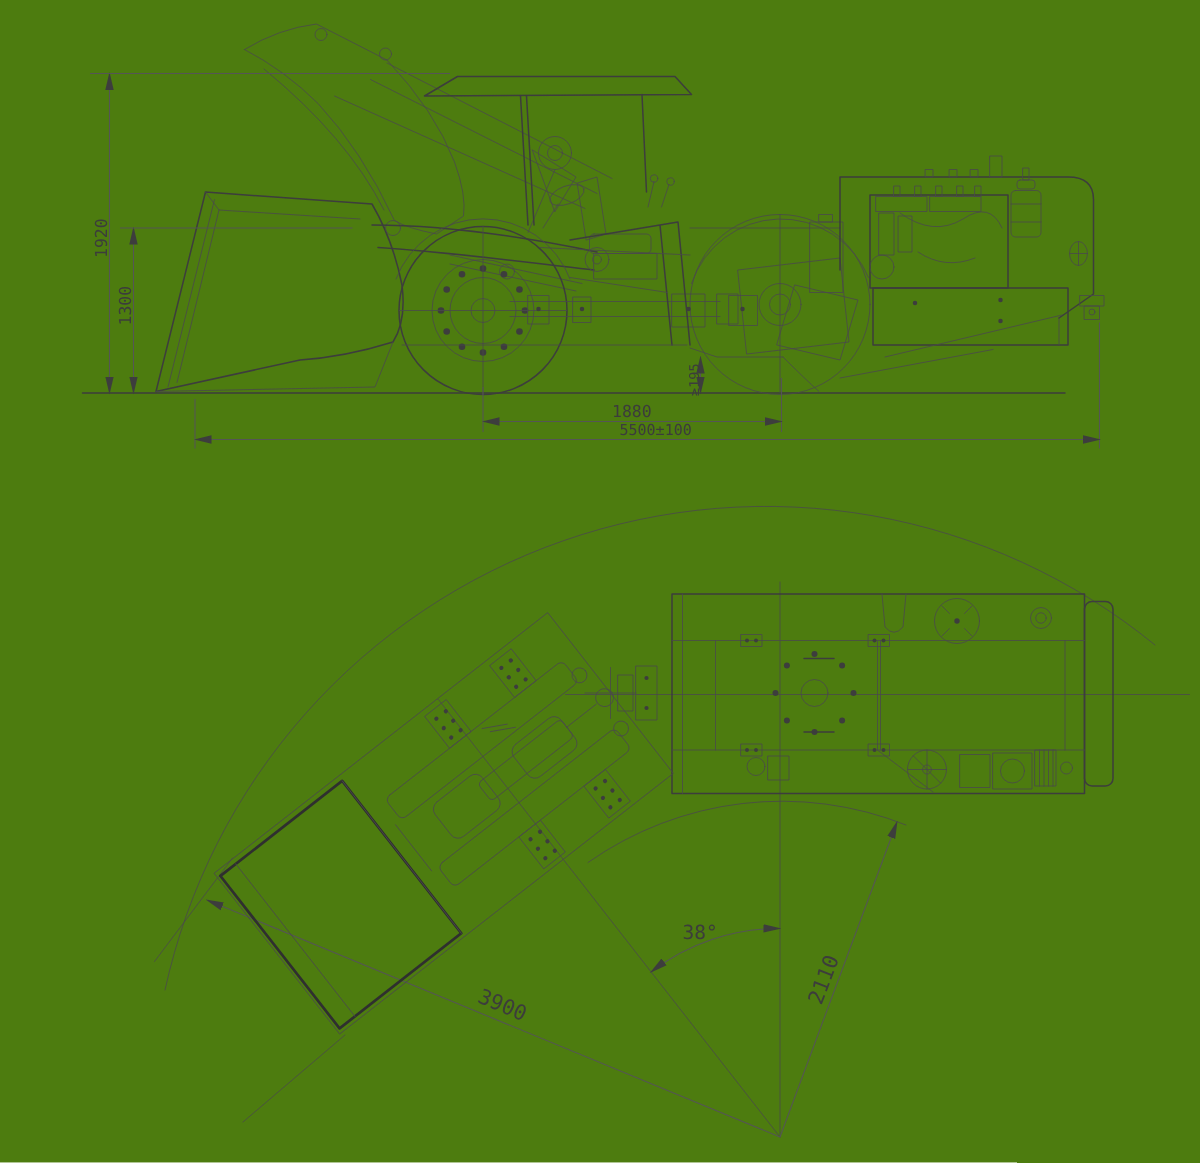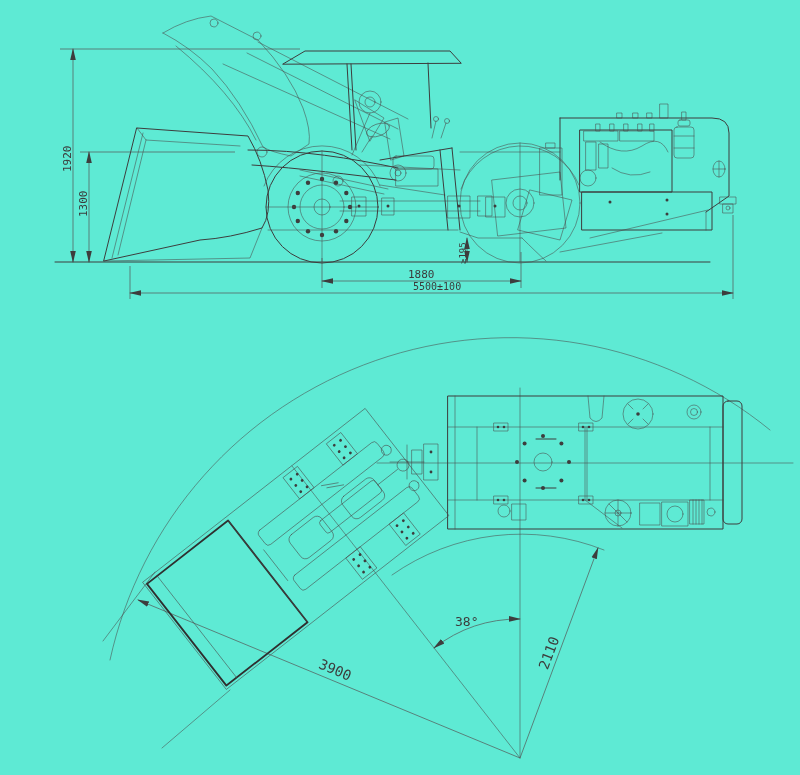--- a/index.html
+++ b/index.html
@@ -1,16 +1,16 @@
 <!DOCTYPE html>
 <html><head>
 <meta charset="utf-8">
 <style>
   html,body{margin:0;padding:0;background:#ffffff;}
-  .page{width:800px;height:775px;background:#5eead4;position:relative;overflow:hidden;
+  .page{width:800px;height:775px;background:#4d7c0f;position:relative;overflow:hidden;
         font-family:"DejaVu Sans Mono", monospace;}
   svg{display:block}
   .l{fill:none;stroke:#3d3d3d;stroke-width:1;stroke-linecap:round;stroke-linejoin:round;}
   .t{fill:none;stroke:#4a4a4a;stroke-width:.55;stroke-linecap:round;stroke-linejoin:round;}
   .k{fill:none;stroke:#2f2f2f;stroke-width:1.8;stroke-linejoin:round;}
   .d{fill:none;stroke:#555;stroke-width:.7;}
   .dt{font-family:"DejaVu Sans Mono",monospace;fill:#3c3c3c;}
   .dot{fill:#3d3d3d;stroke:none;}
 </style>
 </head>

